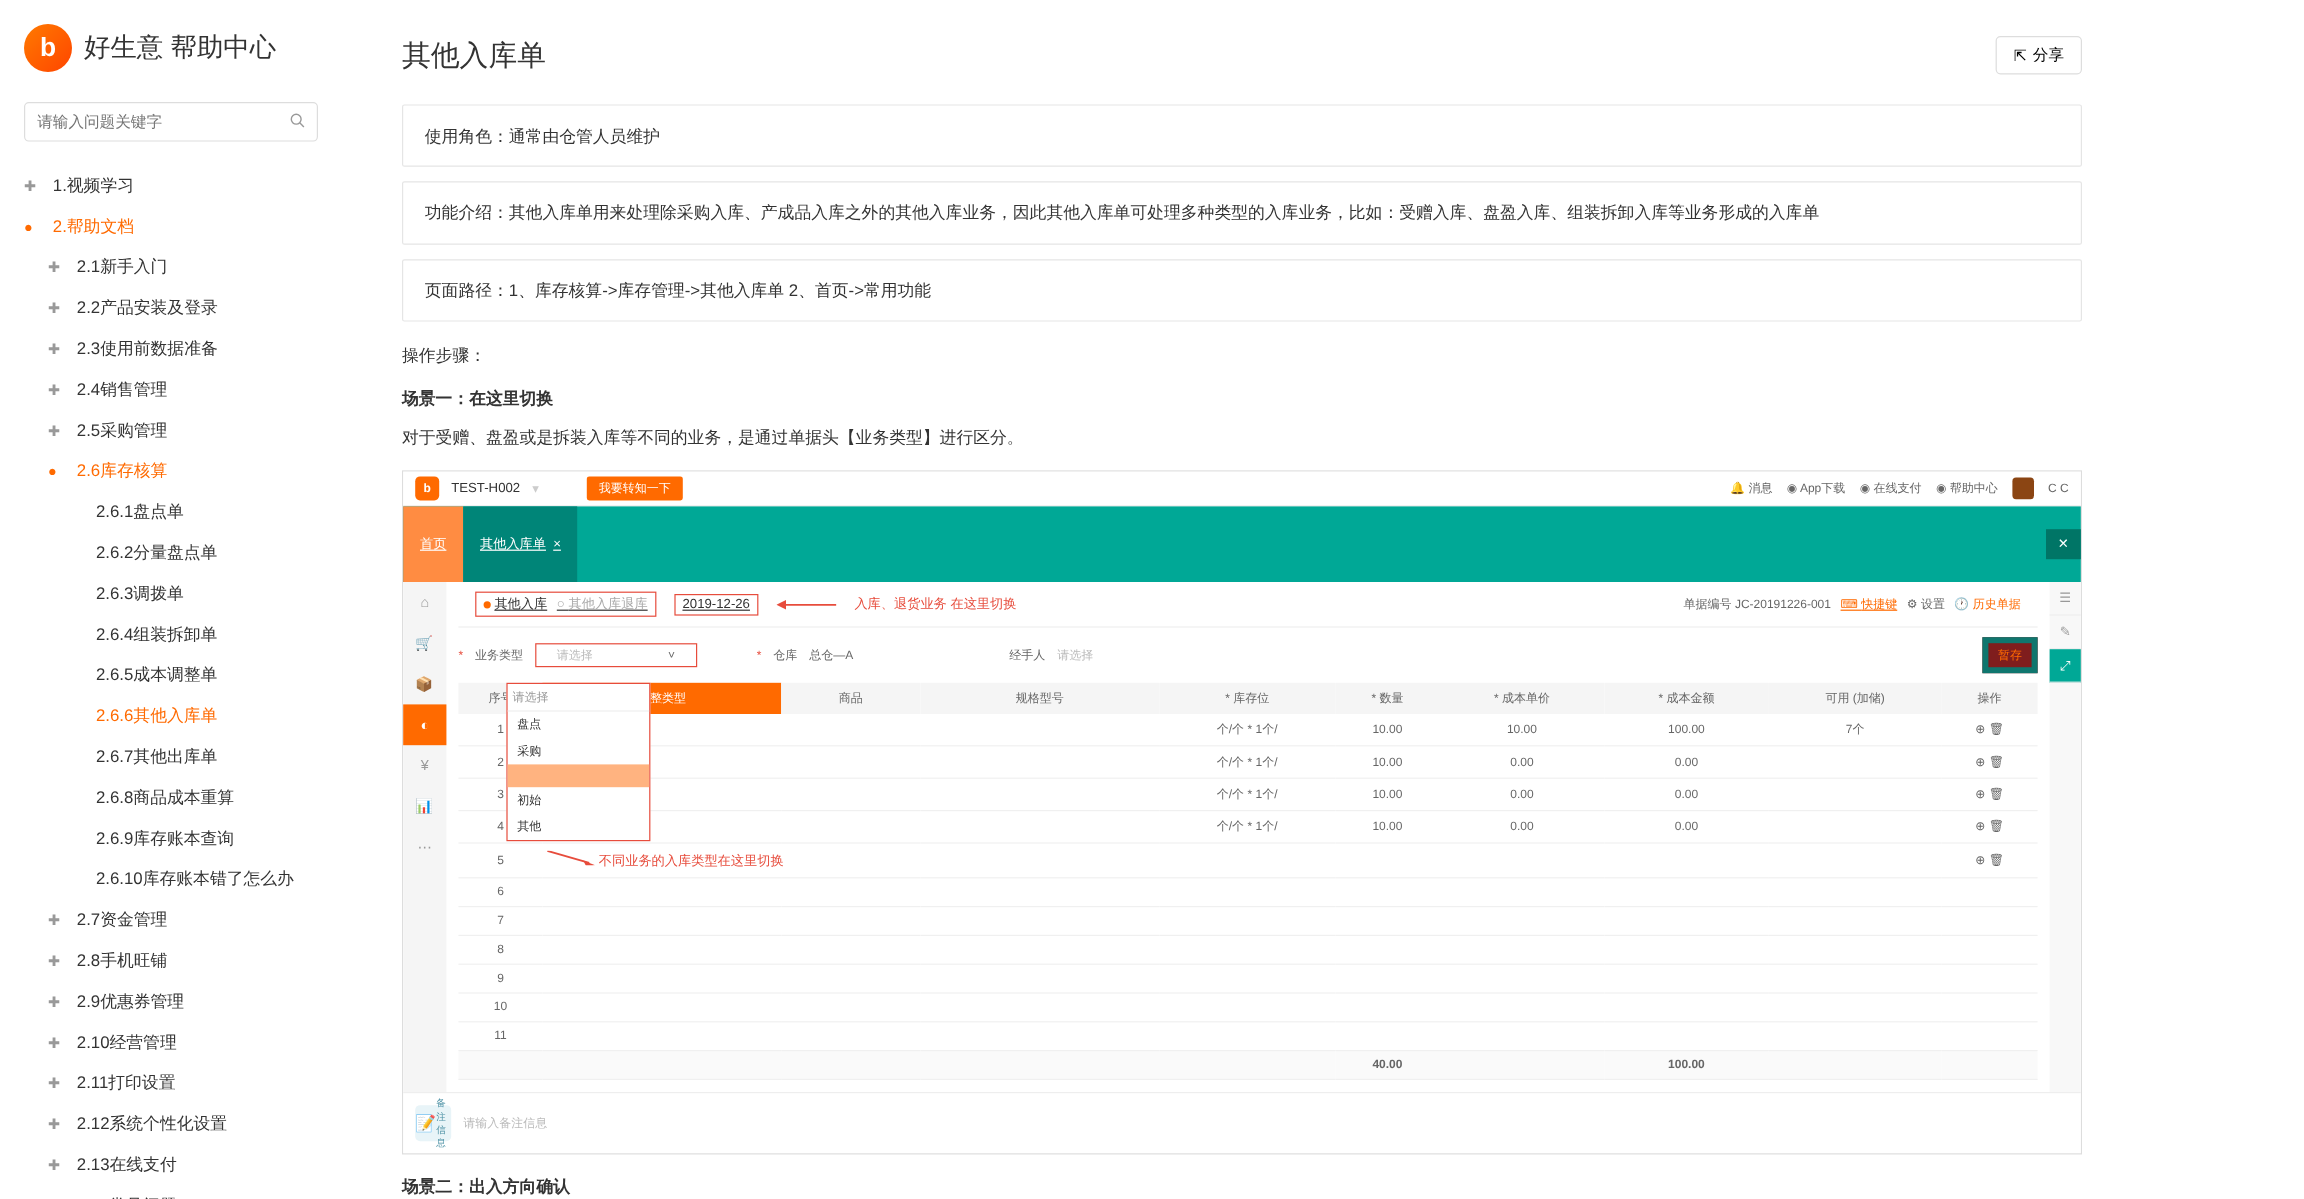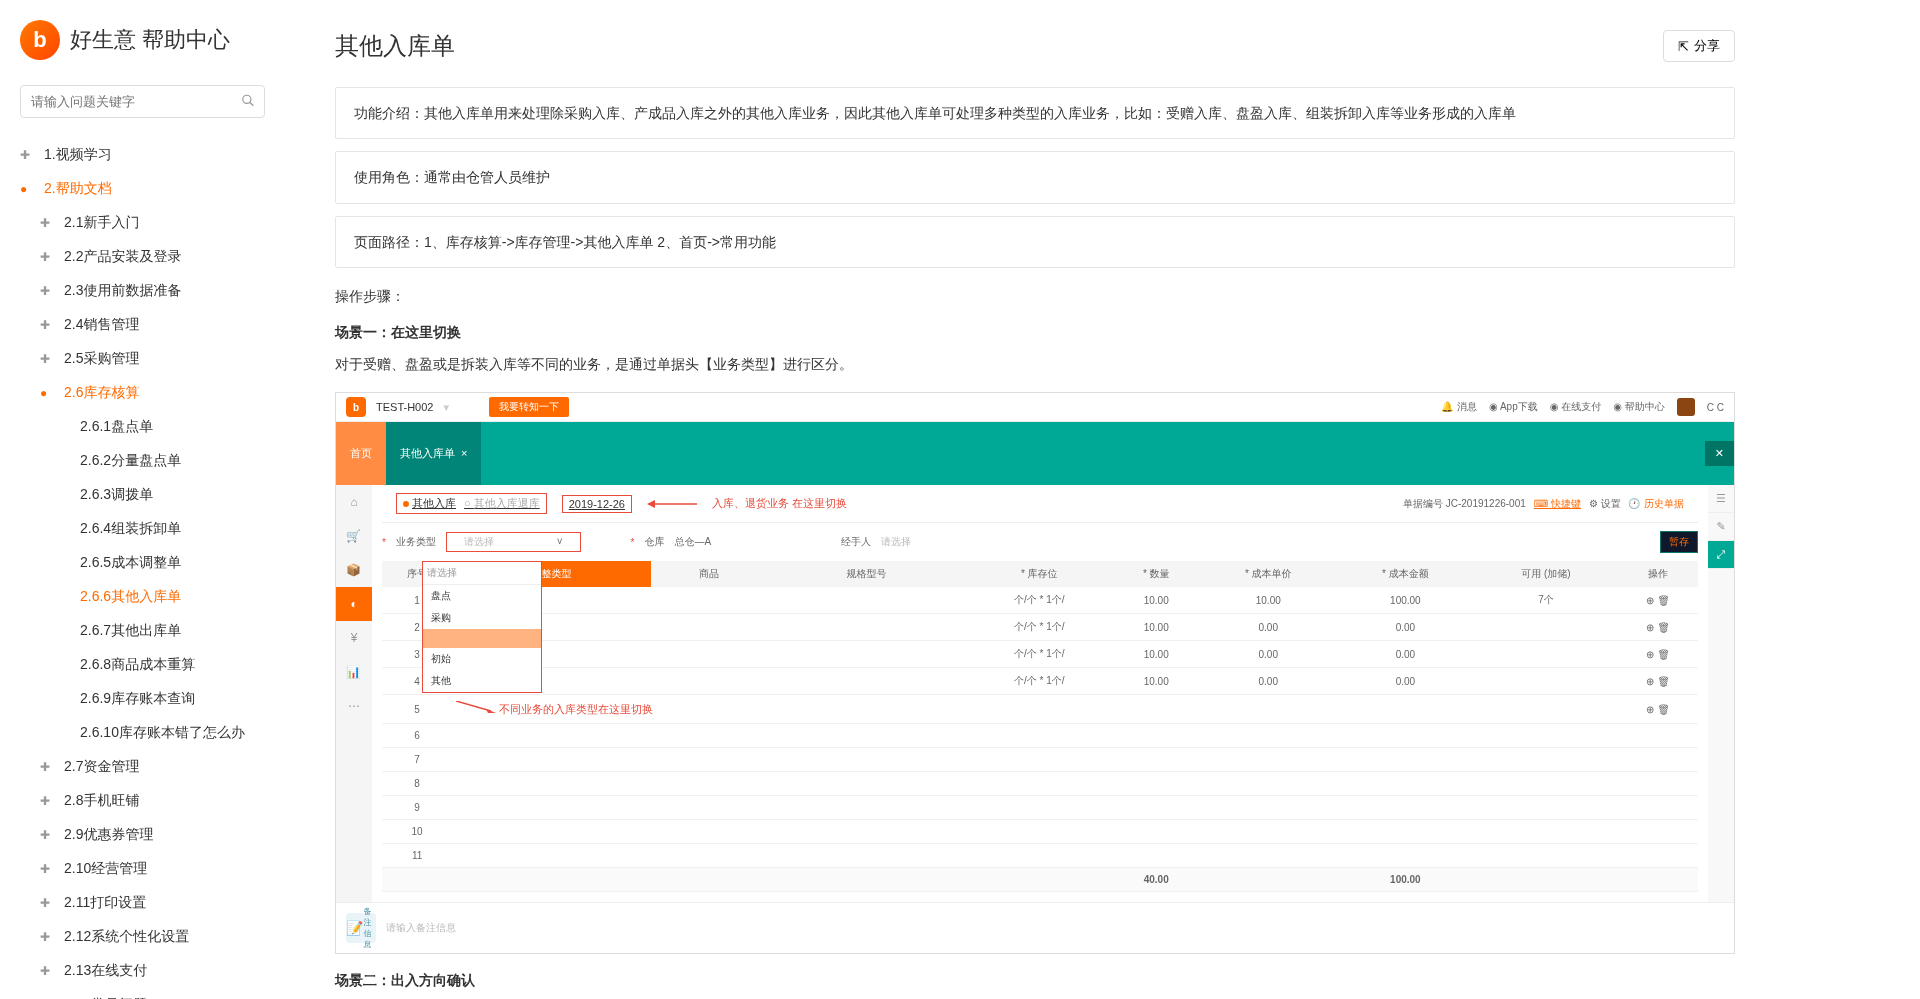--- a/index.html
+++ b/index.html
@@ -27,21 +27,21 @@
 .info-label { font-weight: 500; }
 .section-heading { font-size: 14px; margin: 20px 0 12px 0; }
 .bold-heading { font-weight: bold; margin: 18px 0 10px 0; }
 .para { margin: 10px 0; line-height: 1.8; }
 .screenshot-box { border: 1px solid #ddd; margin: 15px 0; background: #f8f8f8; }
 .ss-topbar { background: #fff; display: flex; align-items: center; padding: 4px 10px; font-size: 11px; border-bottom: 1px solid #eee; }
 .ss-logo { width: 20px; height: 20px; background: #ff6a00; border-radius: 4px; margin-right: 10px; display:flex;align-items:center;justify-content:center;color:#fff;font-size:10px;font-weight:bold; }
 .ss-toplinks { margin-left: auto; display: flex; gap: 12px; color: #666; font-size: 10px; align-items:center;}
 .ss-avatar { width:18px; height:18px; background:#8b4513; border-radius:3px; }
 .ss-tabs { background: #00a896; display: flex; align-items: center; font-size: 11px; color: #fff; }
-.ss-tab { padding: 24px 14px; }
+.ss-tab { padding: 24px 14px; text-decoration: underline; }
 .ss-tab.home { background: #ff8c42; }
 .ss-tab.active-tab { background: #008578; position:relative; }
 .ss-tab.active-tab:after { content:"×"; margin-left:6px; }
 .ss-tab-close { margin-left: auto; padding: 6px 10px; background:#007566; }
 .ss-toolbar { background: #fff; padding: 8px 14px; display: flex; align-items: center; font-size: 11px; gap: 15px; border-bottom:1px solid #eee; }
 .red-box { border: 1px solid #e74c3c; padding: 2px 6px; display: inline-flex; gap: 8px; align-items:center;text-decoration:underline; }
 .orange-bullet { width:6px;height:6px;border-radius:50%;background:#ff6a00;display:inline-block;margin-right:3px;}
 .ss-sidebar { width: 36px; background: #f5f5f5; display: flex; flex-direction: column; }
 .ss-sideicon { height: 34px; display:flex;align-items:center;justify-content:center;color:#999;font-size:12px; }
 .ss-sideicon.highlight { background: #ff6a00; color:#fff; }
@@ -65,21 +65,21 @@
 .ss-right-icon.highlight { background:#00a896; color:#fff;}
 .ss-note-row { display:flex; padding:10px; background:#fff; border-top:1px solid #eee; align-items:center;}
 .ss-note-icon { width:30px; height:30px; background:#e8f4f8; border-radius:4px; margin-right:10px; display:flex;align-items:center;justify-content:center;font-size:14px;color:#4a90a4;}
 .ss-note-input { flex:1; font-size:10px; color:#bbb;}
 .ss-footer { display:flex; justify-content:flex-end; gap:8px; padding:10px; background:#fff; border-top:1px solid #eee;}
 .ss-btn { padding:5px 18px; font-size:11px; border:1px solid #ddd; background:#fff; cursor:pointer; border-radius:2px;}
 .ss-btn.outline-orange { border-color:#ff6a00; color:#ff6a00;}
 .ss-btn.orange { background:#ff6a00; color:#fff; border-color:#ff6a00;}
 .ss-btn.orange:after{content:" ▾";}
 .ss-info-right { margin-left:auto; display:flex; gap:8px; font-size:10px; color:#666; align-items:center;}
-.ss-savebtn-right{margin-left:auto; font-size:10px; padding:3px 8px; border:1px solid #0f766e; color:#ff6a00; background:#0f172a;}
+.ss-savebtn-right{margin-left:auto; font-size:10px; padding:3px 8px; border:5px solid #0f766e; color:#ff6a00; background:#7f1d1d;}
 </style>
 </head>
 <body>
 
 <div class="container">
   <aside class="sidebar">
     <div class="logo-row">
       <div class="logo">b</div>
       <div class="logo-title">好生意 帮助中心</div>
     </div>
@@ -195,24 +195,24 @@
   <main class="main">
     <div class="title-row">
       <h1 class="page-title">其他入库单</h1>
       <button class="share-btn">
         <span>⇱</span>
         <span>分享</span>
       </button>
     </div>
 
     <div class="info-box">
+      <span class="info-label">使用角色：</span><span>通常由仓管人员维护</span>
+    </div>
+    <div class="info-box">
       <span class="info-label">功能介绍：</span><span>其他入库单用来处理除采购入库、产成品入库之外的其他入库业务，因此其他入库单可处理多种类型的入库业务，比如：受赠入库、盘盈入库、组装拆卸入库等业务形成的入库单</span>
-    </div>
-    <div class="info-box">
-      <span class="info-label">使用角色：</span><span>通常由仓管人员维护</span>
     </div>
     <div class="info-box">
       <span class="info-label">页面路径：</span><span>1、库存核算-&gt;库存管理-&gt;其他入库单 2、首页-&gt;常用功能</span>
     </div>
 
     <p class="section-heading">操作步骤：</p>
     <p class="bold-heading">场景一：在这里切换</p>
     <p class="para">对于受赠、盘盈或是拆装入库等不同的业务，是通过单据头【业务类型】进行区分。</p>
 
     <div class="screenshot-box">

